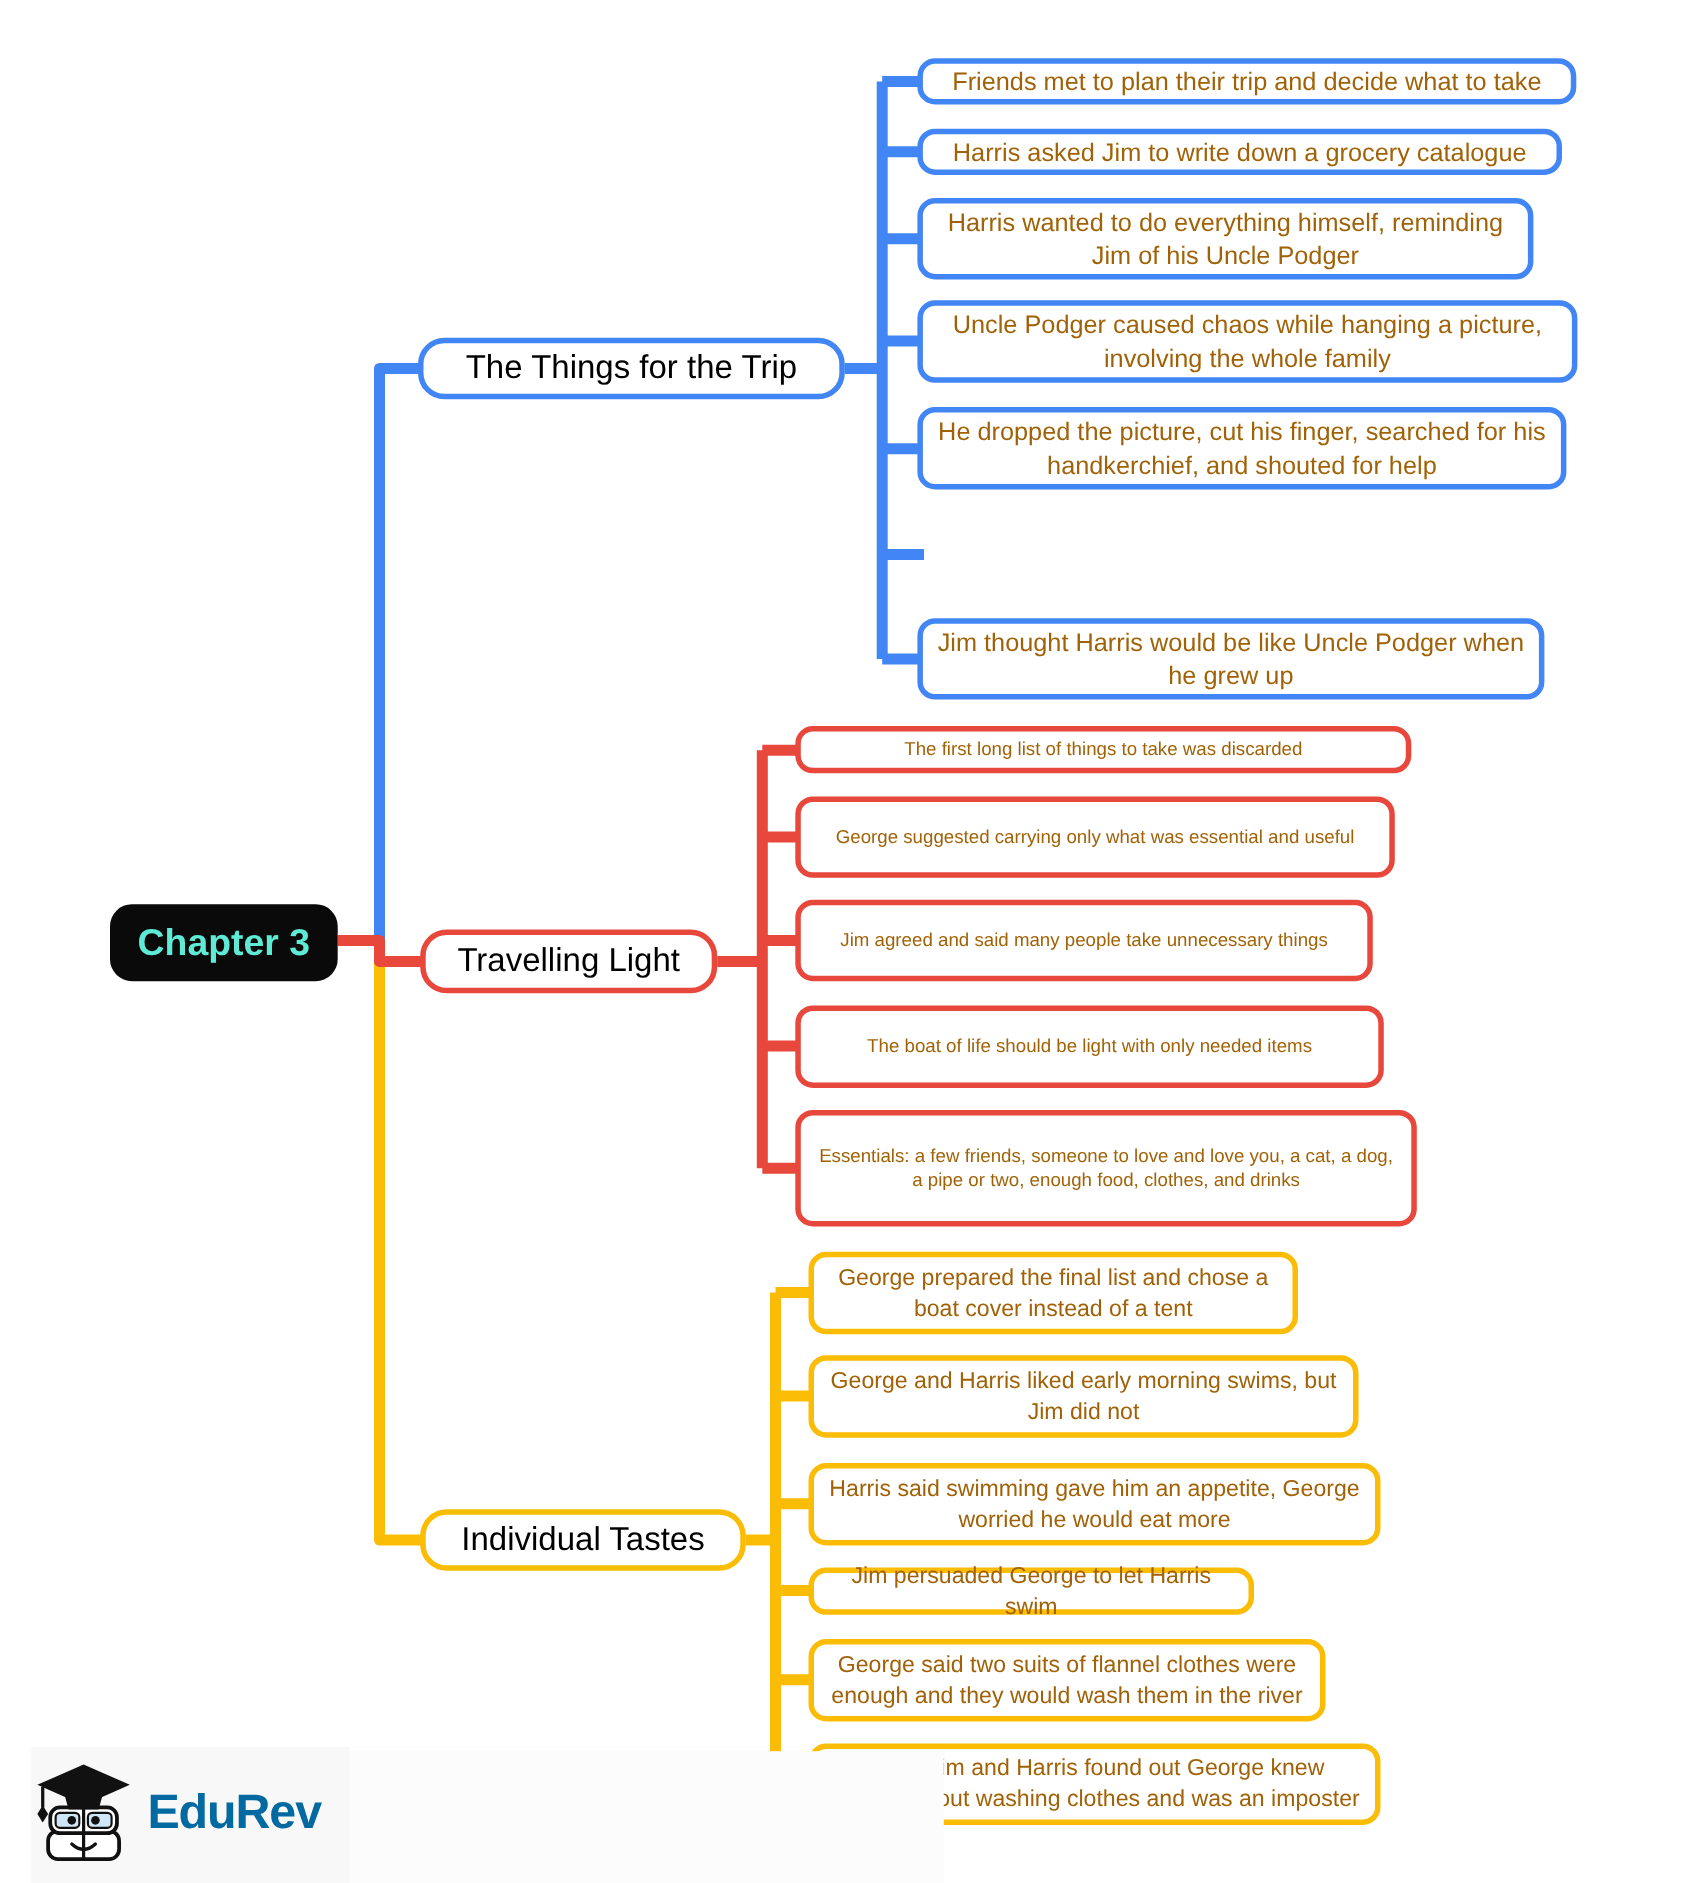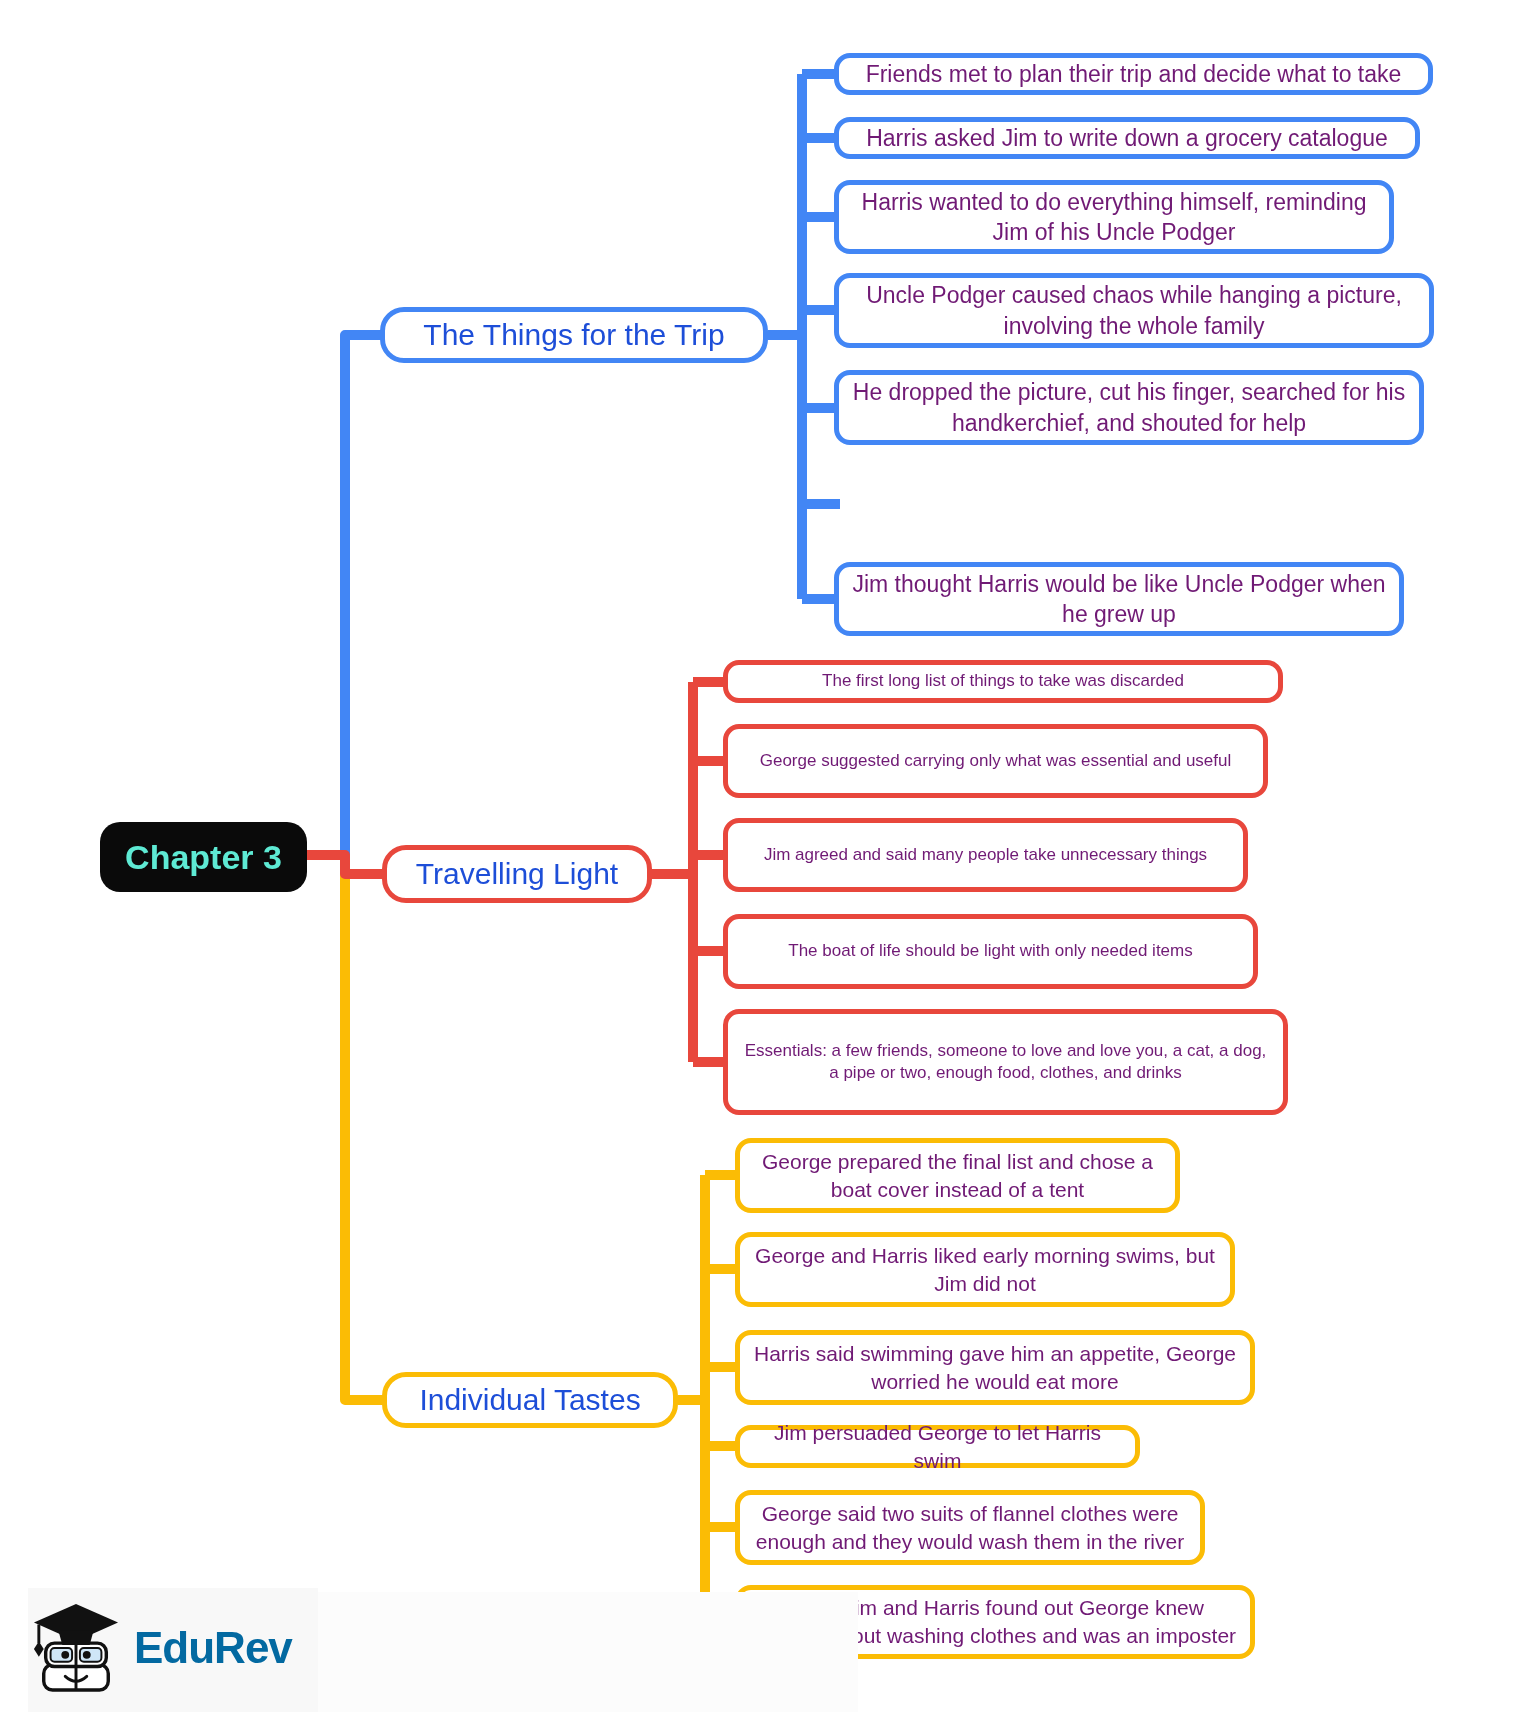--- a/index.html
+++ b/index.html
@@ -20,32 +20,32 @@
     display: flex;
     align-items: center;
     justify-content: center;
     text-align: center;
   }
   .leaf {
     border: 5px solid;
     border-radius: 16px;
     line-height: 1.32;
     padding: 2px 10px;
-    color: #701a75;
+    color: #a16207;
   }
   .leaf.b { border-color: #4286F5; font-size: 23px; }
   .leaf.r { border-color: #E8473C; font-size: 17px; }
   .leaf.y { border-color: #FBBC05; font-size: 21px; }
   .branch {
     border: 5px solid;
     border-radius: 24px;
     font-size: 30px;
     padding: 0 12px;
     white-space: nowrap;
-    color: #1d4ed8;
+    color: #000000;
   }
   .branch.b { border-color: #4286F5; }
   .branch.r { border-color: #E8473C; }
   .branch.y { border-color: #FBBC05; }
   .root {
     background: #0a0a0a;
     color: #5eead4;
     font-size: 34px;
     font-weight: bold;
     border-radius: 20px;

